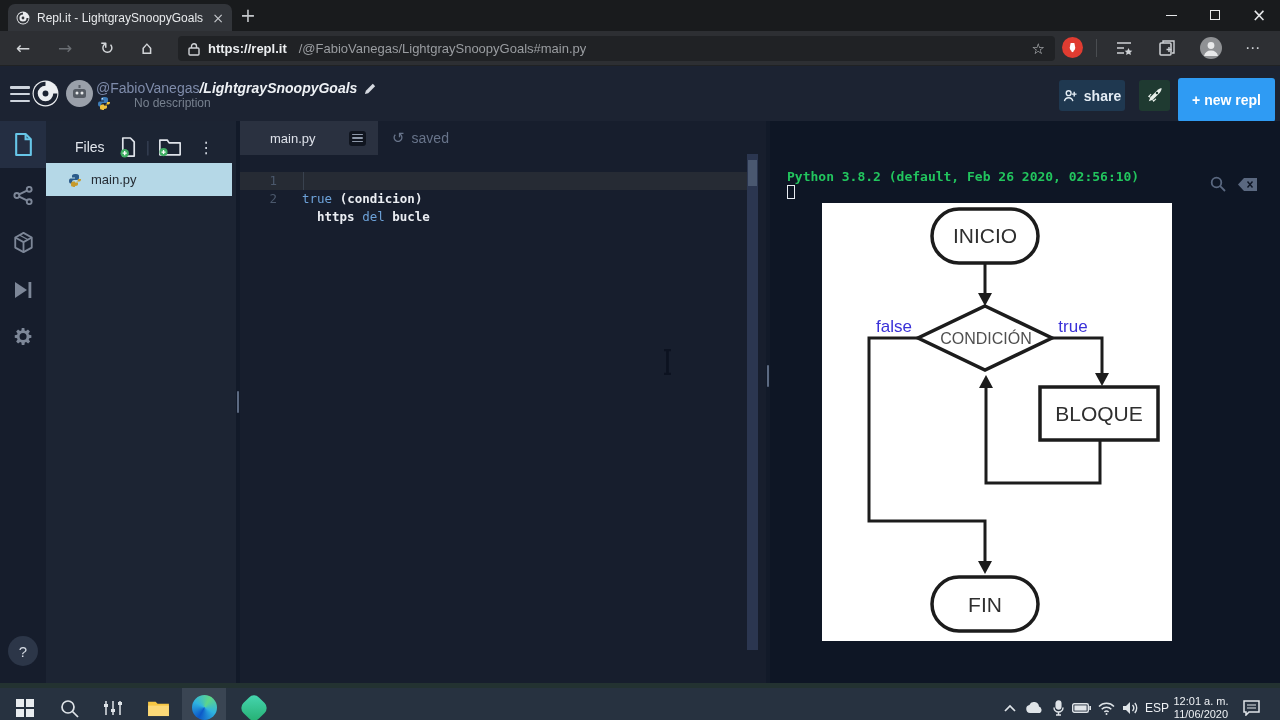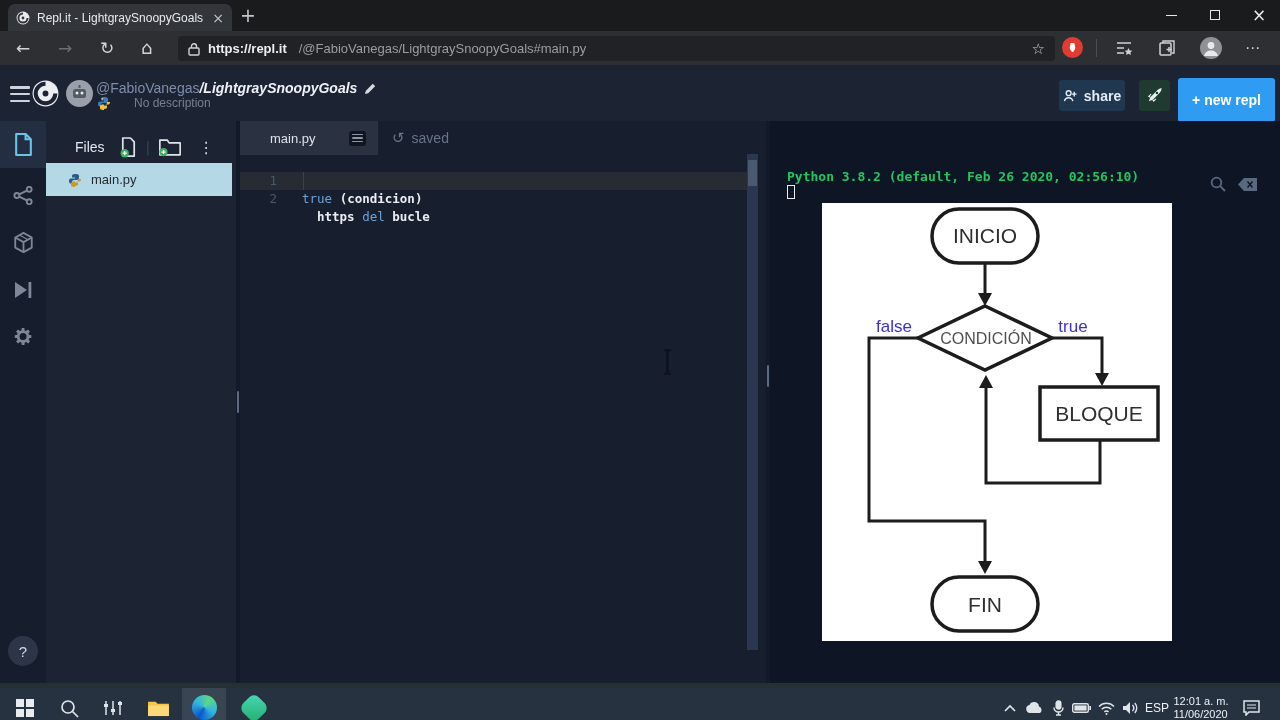--- a/index.html
+++ b/index.html
@@ -90,21 +90,21 @@
 
   
   .prebar{position:absolute;left:0;top:683px;width:1280px;height:5px;background:#233231;}
   .taskbar{position:absolute;left:0;top:688px;width:1280px;height:32px;background:#273240;}
   .tb{position:absolute;top:688px;height:40px;display:flex;align-items:center;justify-content:center;}
   .edgebtn{background:#3a4553;border-bottom:2px solid #6cb8f2;}
   .winlogo{display:grid;grid-template-columns:8px 8px;grid-template-rows:8px 8px;gap:1.5px;}
   .winlogo span{background:#e8ecef;}
   .filmora{width:22px;height:22px;border-radius:7px;background:linear-gradient(135deg,#49d9b5,#23ad6e);transform:rotate(45deg);}
   .edgelogo{width:25px;height:25px;border-radius:50%;background:conic-gradient(from 210deg,#0c59c8,#2fb3e0,#5fd688,#2fb3e0,#0c59c8);}
-  .clock{color:#eef1f4;font-size:11px;text-align:left;line-height:13px;}
+  .clock{color:#eef1f4;font-size:11px;text-align:center;line-height:13px;}
   .esp{color:#eef1f4;font-size:12px;}
 
   svg{display:block;}
   .cursorI{position:absolute;left:422px;top:228px;}
 </style>
 </head>
 <body>
 
 <div class="screen">
 

